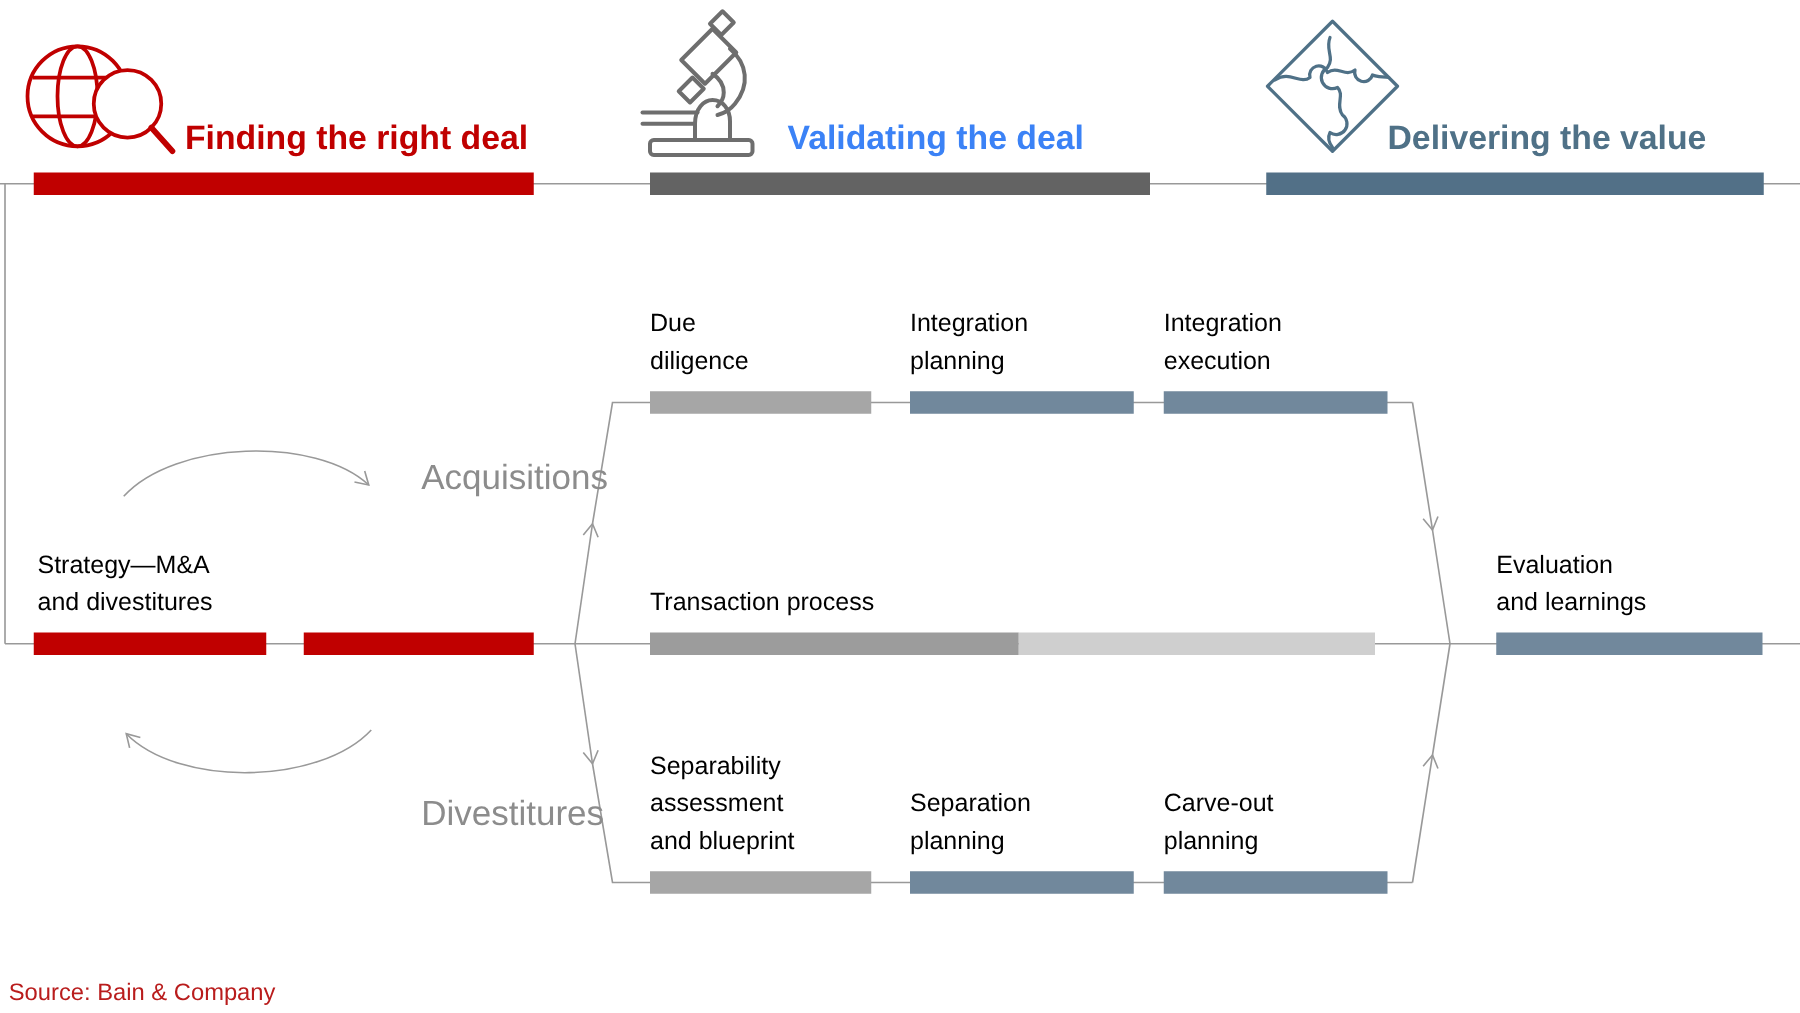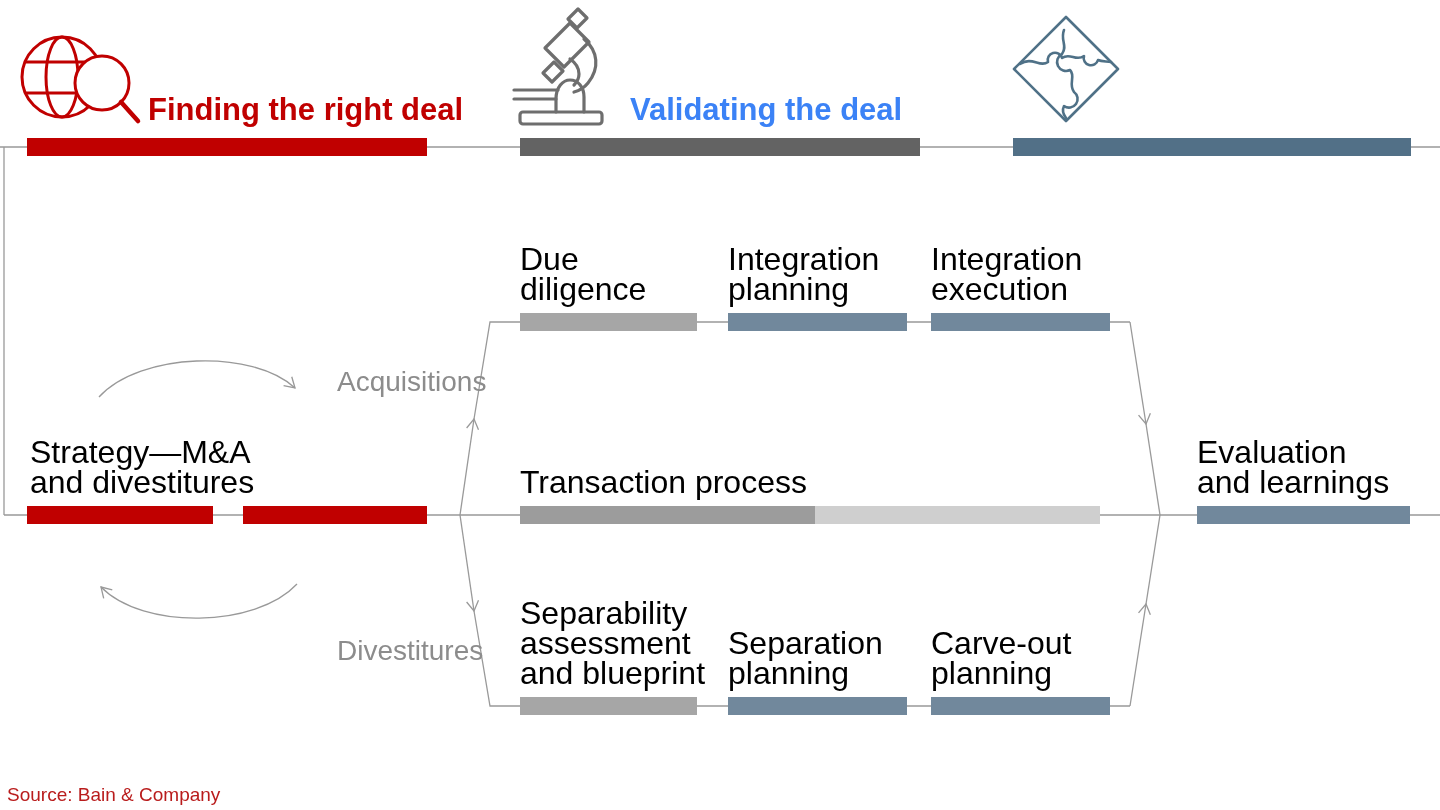--- a/index.html
+++ b/index.html
@@ -3,25 +3,25 @@
 <meta charset="utf-8">
 <style>
   html,body{margin:0;padding:0;background:#fff;}
   .stage{
     position:relative;width:1440px;height:810px;background:#ffffff;overflow:hidden;
     font-family:"Liberation Sans", sans-serif;color:#000;
   }
   .connectors{position:absolute;left:0;top:0;z-index:1;}
   .bar{position:absolute;height:18px;z-index:2;}
   .label{
-    position:absolute;z-index:3;font-size:32px;line-height:30px;
+    position:absolute;z-index:3;font-size:20px;line-height:30px;
     white-space:pre-line;color:#000;
   }
   .phase-title{
-    position:absolute;z-index:3;font-size:31px;line-height:30px;font-weight:bold;
+    position:absolute;z-index:3;font-size:27px;line-height:30px;font-weight:bold;
     white-space:nowrap;
   }
   .branch-label{
     position:absolute;z-index:3;font-size:28px;line-height:28px;color:#8c8c8c;
     white-space:nowrap;
   }
   .source{
     position:absolute;z-index:3;font-size:19px;line-height:22px;color:#b91c1c;
   }
   .icon{position:absolute;z-index:3;}
@@ -85,20 +85,21 @@
   <svg class="icon" style="left:1010px;top:14px" width="112" height="110" viewBox="0 0 112 110">
     <g stroke="#4f7187" stroke-width="2.6" fill="none" stroke-linejoin="round" stroke-linecap="round">
       <polygon points="56,3 108,55 56,107 4,55"></polygon>
       <path d="M10,50 C22,42 30,54 38,48 A7,7 0 1 1 52,44 C60,38 66,48 74,42 A7,7 0 1 0 88,46 C92,48 97,47 101,48"></path>
       <path d="M54,16 C50,26 58,32 52,40 A7,7 0 1 0 60,56 C66,62 58,70 64,78 A7,7 0 1 1 54,92 C52,96 53,100 56,104"></path>
     </g>
   </svg>
 
   <div class="phase-title" style="left:148px;top:95px;color:#c00000">Finding the right deal</div>
   <div class="phase-title" style="left:630px;top:95px;color:#3b82f6">Validating the deal</div>
+  <div class="phase-title" style="left:1110px;top:95px;color:#4f7187">Delivering the value</div>
 
   <div class="bar" style="left: 27px; top: 138px; width: 400px; background-color: rgb(192, 0, 0);"></div>
   <div class="bar" style="left: 520px; top: 138px; width: 400px; background-color: rgb(99, 99, 99);"></div>
   <div class="bar" style="left: 1013px; top: 138px; width: 398px; background-color: rgb(82, 112, 135);"></div>
 
   <div class="label" style="left:30px;top:437px">Strategy—M&amp;A
 and divestitures</div>
   <div class="bar" style="left: 27px; top: 506px; width: 186px; background-color: rgb(192, 0, 0);"></div>
 
   <div class="bar" style="left: 243px; top: 506px; width: 184px; background-color: rgb(192, 0, 0);"></div>

